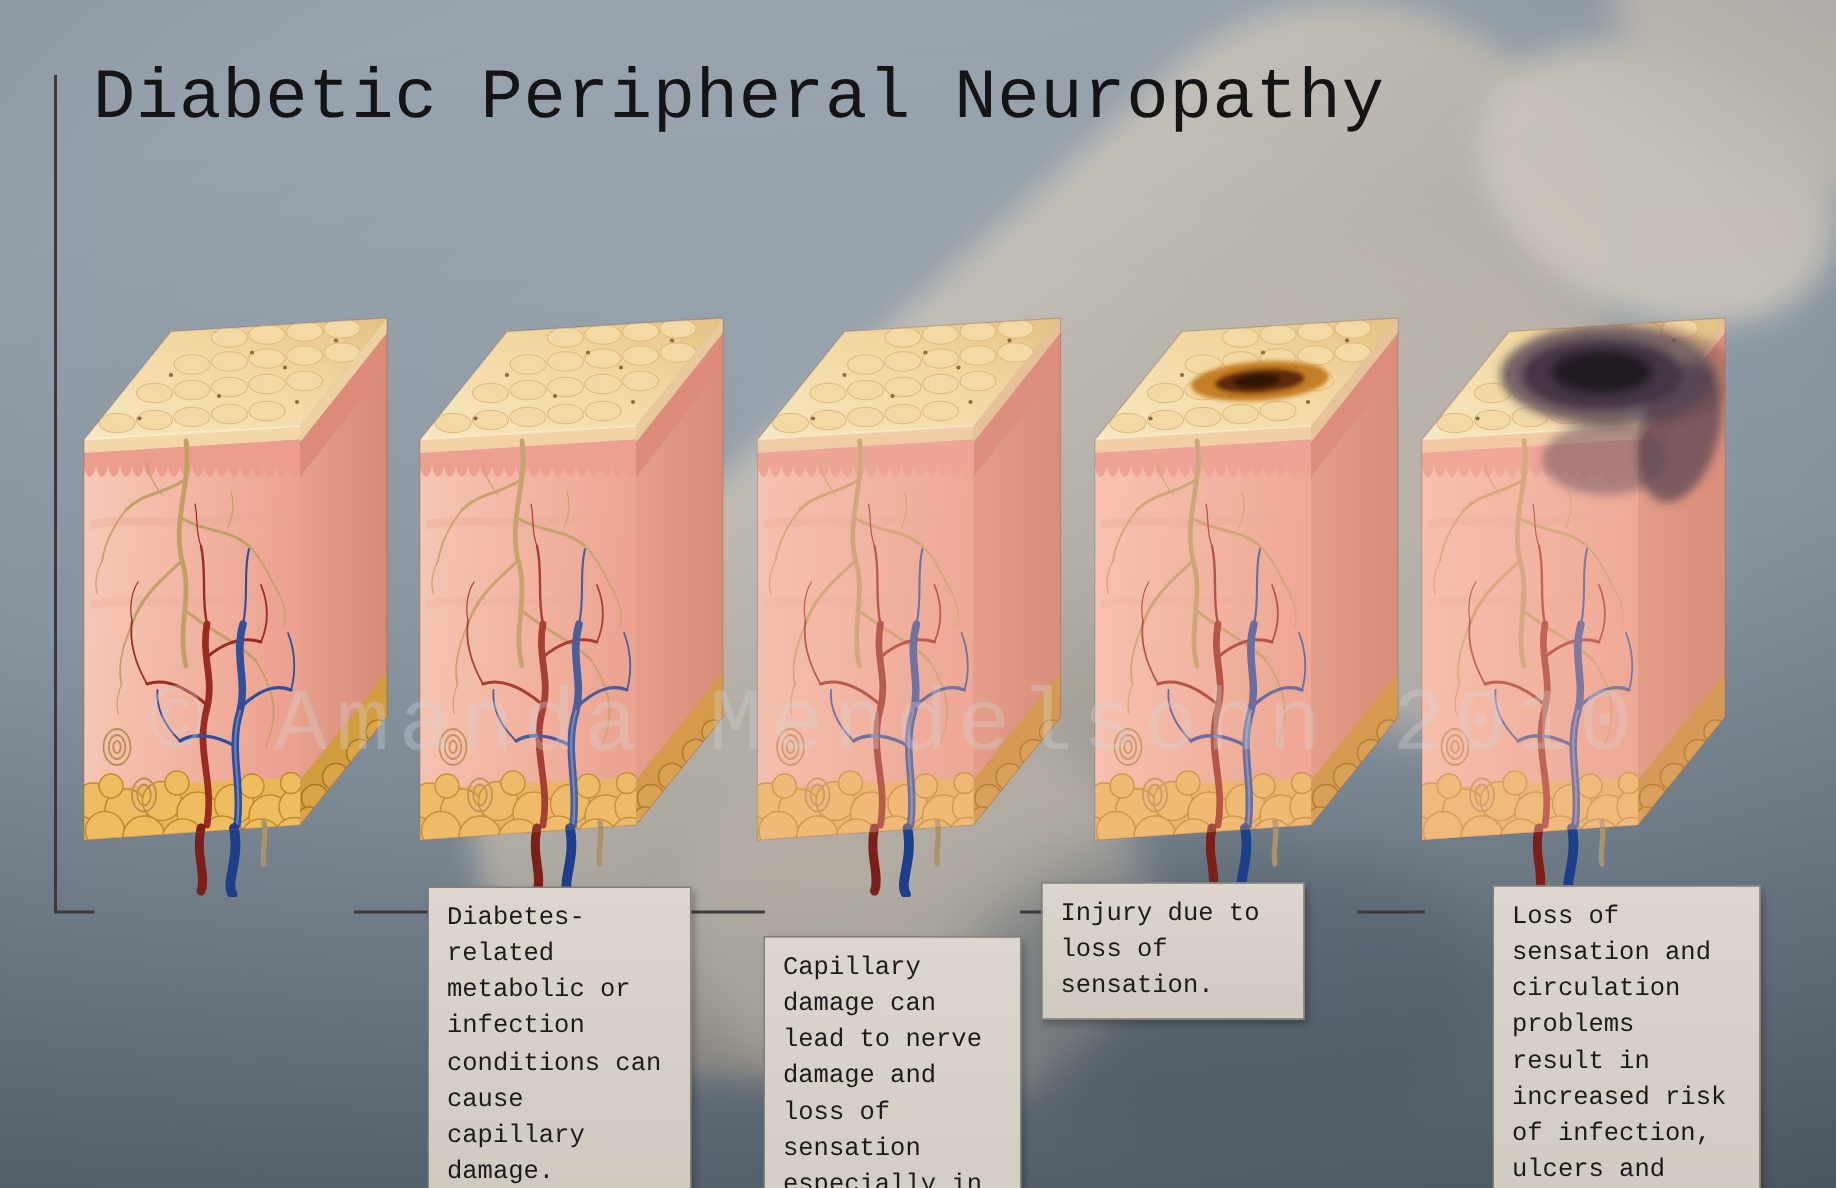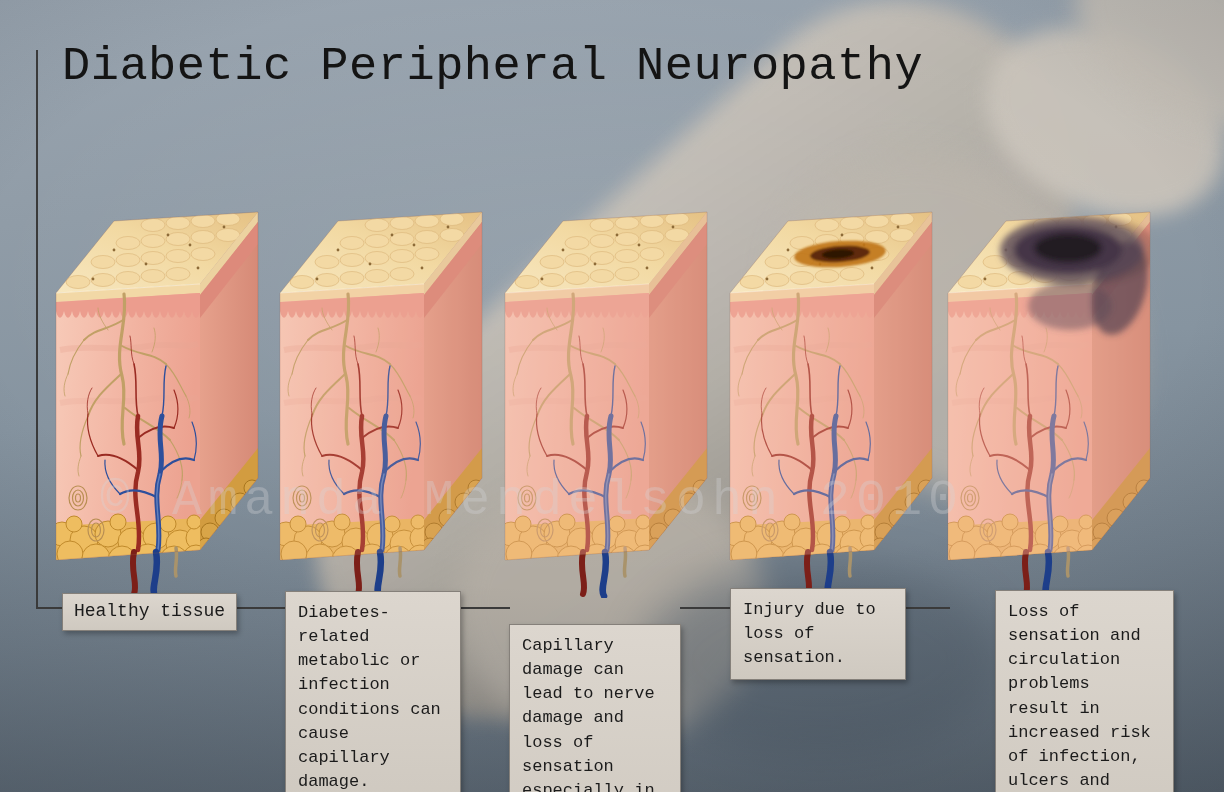--- a/index.html
+++ b/index.html
@@ -29,22 +29,22 @@
     background:#c5bfb6; transform:rotate(30deg); filter:blur(12px); opacity:.9;}
 
   
   .title{
     position:absolute; left:62px; top:40px; z-index:4;
     font-size:47px; letter-spacing:.5px; color:#141414; white-space:nowrap;
   }
 
   
   .watermark{
-    position:absolute; left:100px; top:472px; z-index:6; pointer-events:none;
-    font-size:50px; letter-spacing:6px; color:rgba(212,214,216,0.33); white-space:nowrap;
+    position:absolute; left:100px; top:450px; z-index:6; pointer-events:none;
+    font-size:59px; letter-spacing:6px; color:rgba(212,214,216,0.33); white-space:nowrap;
   }
 
   
   .line{position:absolute; background:#3a3a3a; z-index:4;}
   .axis-v{left:36px; top:50px; width:2px; height:558px;}
   .tick{top:607px; height:2px;}
   .tick-0{left:36px;  width:27px;}
   .tick-1{left:236px; width:50px;}
   .tick-2{left:460px; width:50px;}
   .tick-3{left:680px; width:51px;}
@@ -57,21 +57,21 @@
   .caption-box{
     position:absolute; z-index:5; box-sizing:border-box;
     background:linear-gradient(180deg,#dcd6ce,#cfc9c0);
     border:1px solid #85807a;
     box-shadow:2px 3px 5px rgba(0,0,0,.28);
     padding:9px 12px; font-size:17px; line-height:1.42; color:#1b1b1b;
   }
   #box1{left:62px;  top:593px; width:175px; height:38px; display:flex; align-items:center; justify-content:center; padding:0; font-size:18px;}
   #box2{left:285px; top:591px; width:176px;}
   #box3{left:509px; top:588px; width:172px;margin-top:36px;}
-  #box4{left:730px; top:588px; width:176px;}
+  #box4{left:694px; top:588px; width:176px;}
   #box5{left:995px; top:590px; width:179px;}
 </style>
 </head>
 <body>
 
 <div class="canvas">
 
   <div>
     <div class="foot-part foot-sole"></div>
     <div class="foot-part foot-arch"></div>
@@ -309,23 +309,20 @@
 
   <div class="watermark">© Amanda Mendelsohn 2010</div>
 
   <div class="line axis-v"></div>
   <div class="line tick tick-0"></div>
   <div class="line tick tick-1"></div>
   <div class="line tick tick-2"></div>
   <div class="line tick tick-3"></div>
   <div class="line tick tick-4"></div>
 
-  <div class="caption-box" id="box1">
-    <span>Healthy tissue</span>
-  </div>
   <div class="caption-box" id="box2">
     <span>Diabetes-related metabolic or infection conditions can cause capillary damage.</span>
   </div>
   <div class="caption-box" id="box3">
     <span>Capillary damage can lead to nerve damage and loss of sensation especially in the extremities.</span>
   </div>
   <div class="caption-box" id="box4">
     <span>Injury due to loss of sensation.</span>
   </div>
   <div class="caption-box" id="box5">

